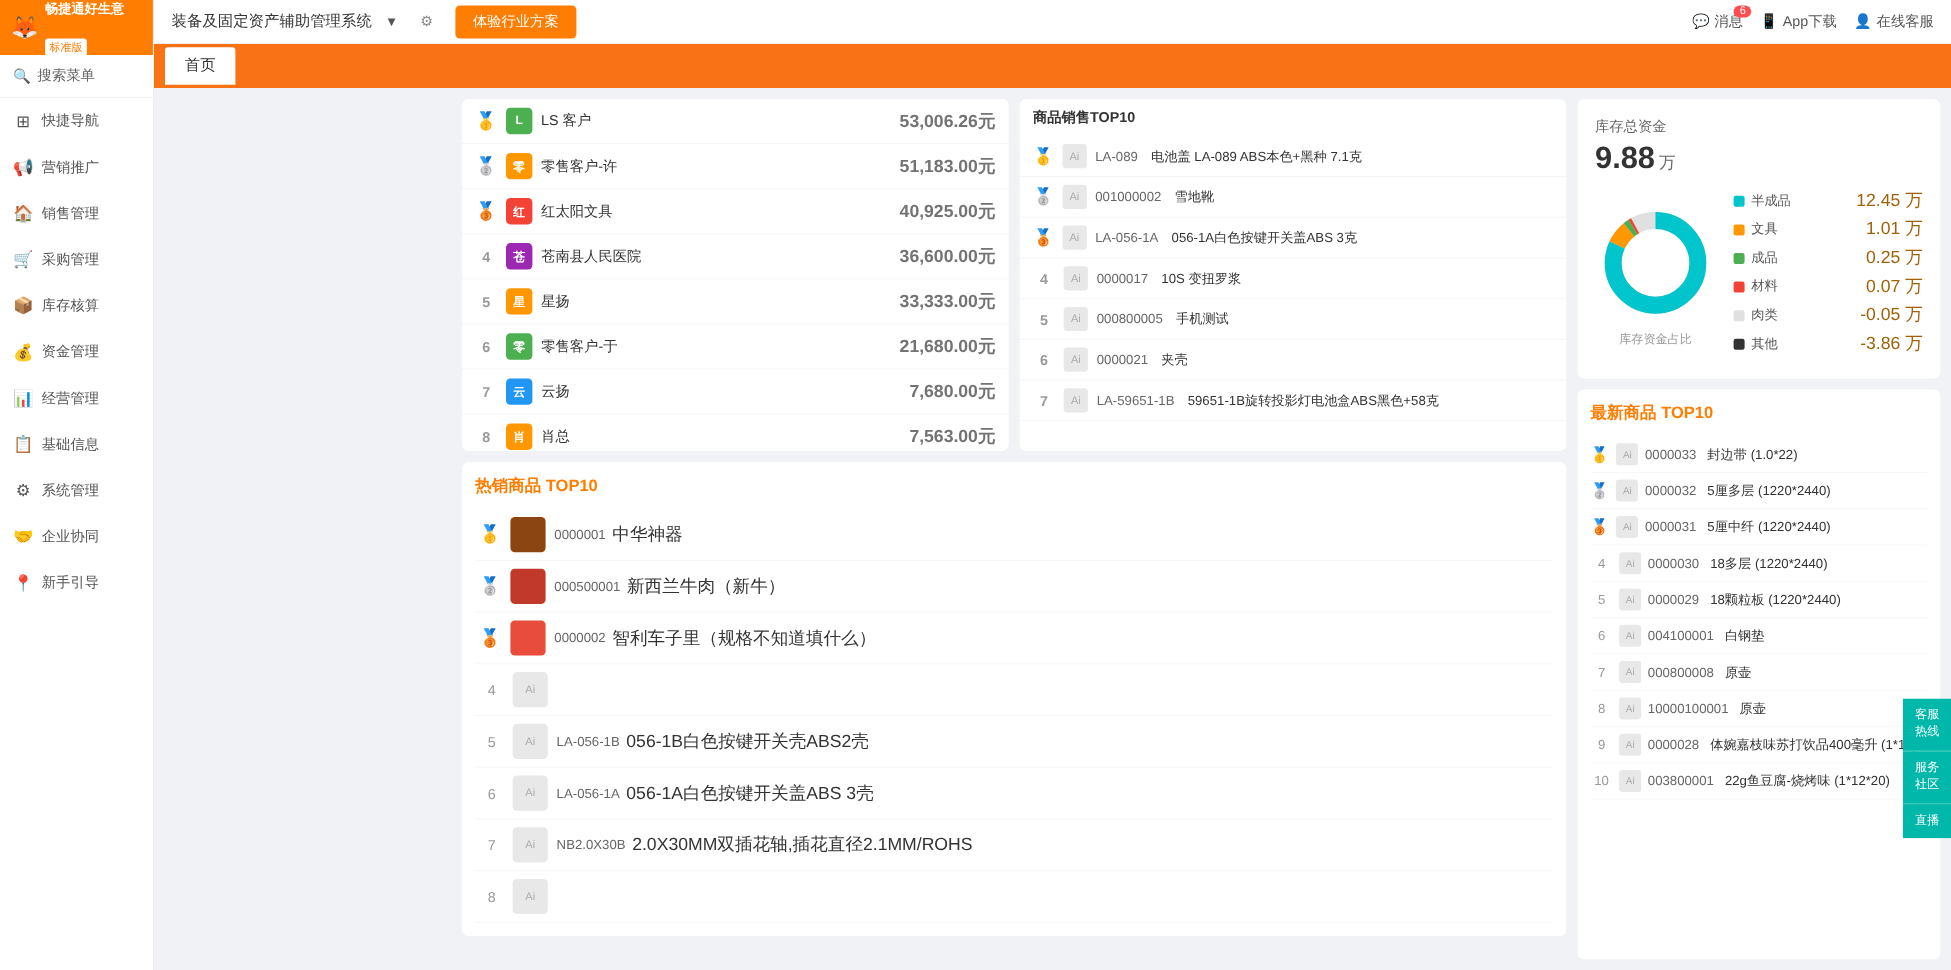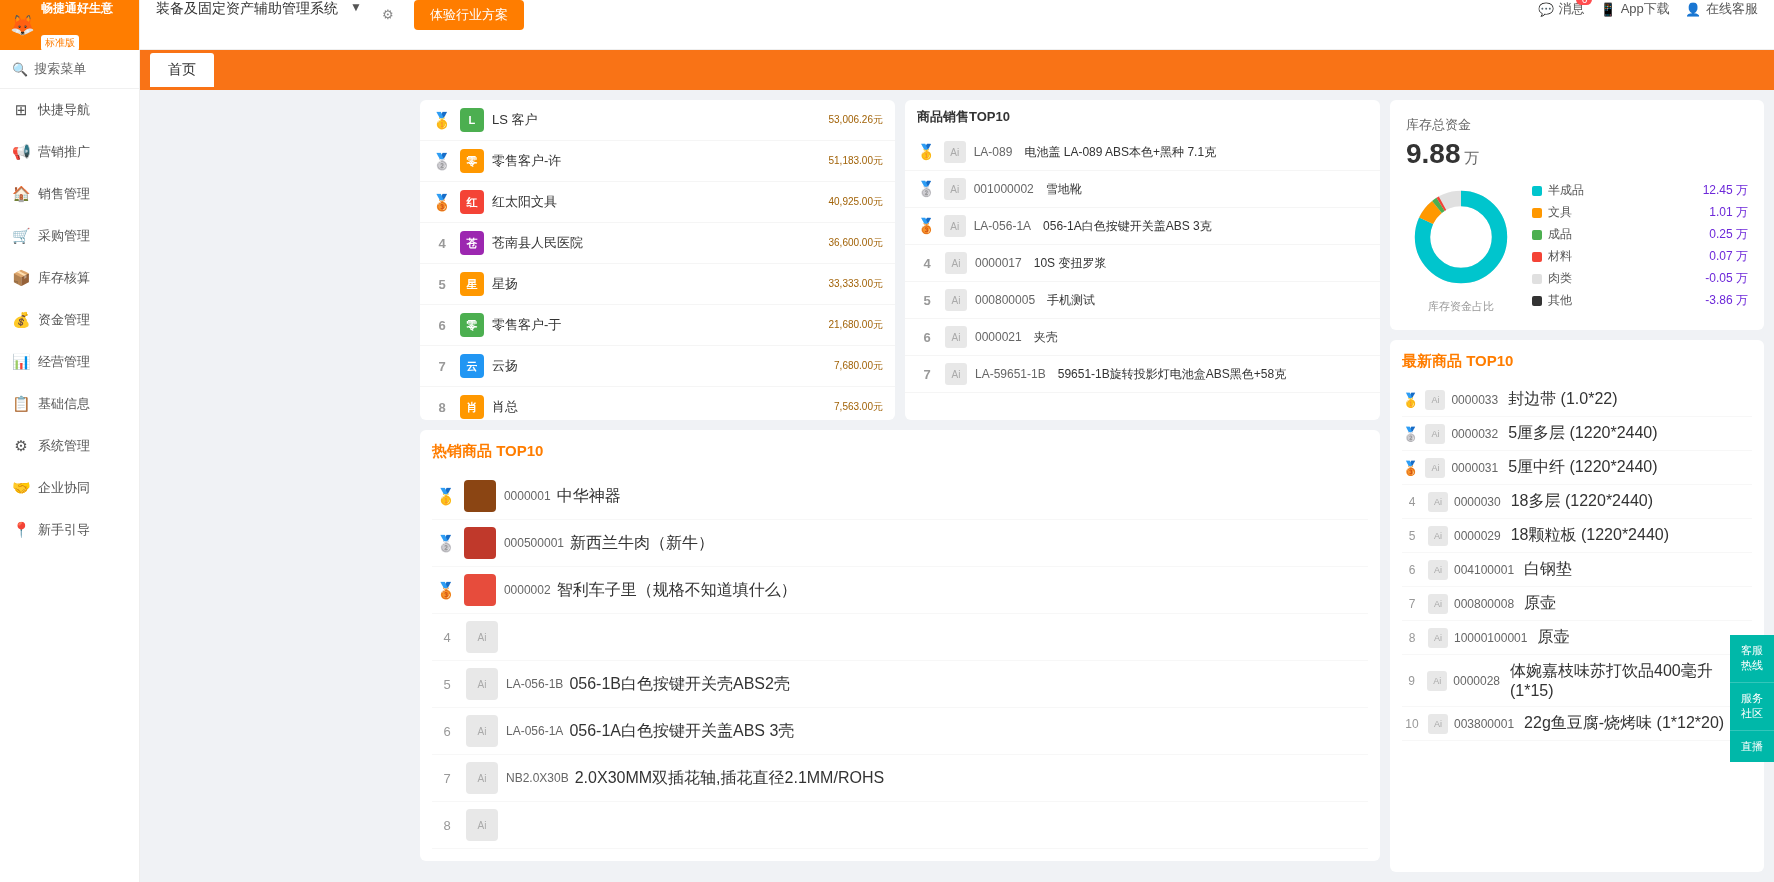--- a/index.html
+++ b/index.html
@@ -9,21 +9,21 @@
     .sidebar { width: 140px; background: #fff; height: 882px; display: flex; flex-direction: column; border-right: 1px solid #eee; flex-shrink: 0; }
     .sidebar-logo { background: #ff7d00; color: #fff; padding: 8px 10px; display: flex; align-items: center; gap: 6px; height: 50px; }
     .sidebar-logo-icon { font-size: 20px; }
     .sidebar-search { display: flex; align-items: center; gap: 6px; padding: 10px 12px; color: #666; cursor: pointer; border-bottom: 1px solid #f0f0f0; }
     .sidebar-item { display: flex; align-items: center; gap: 8px; padding: 12px 12px; color: #555; cursor: pointer; transition: background 0.2s; }
     .sidebar-item-icon { width: 18px; text-align: center; font-size: 15px; }
     .sidebar-item-label { font-size: 13px; }
 
     
     .main-content { flex: 1; display: flex; flex-direction: column; overflow: hidden; }
-    .header { height: 50px; background: #fff; display: flex; align-items: flex-start; padding: 0 16px; border-bottom: 1px solid #eee; gap: 12px; }
+    .header { height: 40px; background: #fff; display: flex; align-items: center; padding: 0 16px; border-bottom: 1px solid #eee; gap: 12px; }
     .header-dropdown-btn { display: flex; align-items: center; gap: 4px; cursor: pointer; color: #555; }
     .header-settings-btn { width: 28px; height: 28px; display: flex; align-items: center; justify-content: center; cursor: pointer; color: #888; }
     .header-try-btn { background: #ff7d00; color: #fff; border: none; padding: 6px 16px; border-radius: 4px; cursor: pointer; font-size: 13px; }
     .header-right { margin-left: auto; display: flex; align-items: center; gap: 16px; color: #555; font-size: 13px; }
     .header-right-item { display: flex; align-items: center; gap: 4px; cursor: pointer; position: relative; }
     .badge { background: #ff4d4f; color: #fff; font-size: 10px; border-radius: 8px; padding: 0 4px; min-width: 16px; text-align: center; position: absolute; top: -6px; right: -8px; }
 
     
     .nav-tabs { background: #f97316; display: flex; align-items: center; height: 40px; padding: 0 10px; gap: 2px; }
     .nav-tab { padding: 8px 18px; color: #fff; cursor: pointer; border-radius: 3px 3px 0 0; font-size: 14px; }
@@ -37,21 +37,21 @@
 
     
     .middle-section { flex: 1; display: flex; flex-direction: column; gap: 10px; padding: 10px 10px 10px 0; overflow: auto; }
 
     
     .card { background: #fff; border-radius: 6px; padding: 0; overflow: hidden; }
     .rank-row { display: flex; align-items: center; padding: 8px 12px; border-bottom: 1px solid #f5f5f5; gap: 8px; }
     .rank-num { width: 20px; text-align: center; font-size: 13px; color: #999; font-weight: bold; }
     .rank-avatar { width: 24px; height: 24px; border-radius: 4px; display: flex; align-items: center; justify-content: center; font-size: 11px; color: #fff; font-weight: bold; flex-shrink: 0; }
     .rank-name { flex: 1; color: #333; font-size: 13px; }
-    .rank-amount { color: #a16207; font-size: 10px; font-weight: 400; }
+    .rank-amount { color: #737373; font-size: 16px; font-weight: 700; }
 
     
     .product-rank-row { display: flex; align-items: center; padding: 7px 12px; border-bottom: 1px solid #f5f5f5; gap: 8px; }
     .product-thumb { width: 22px; height: 22px; background: #e8e8e8; border-radius: 3px; display: flex; align-items: center; justify-content: center; font-size: 10px; color: #aaa; flex-shrink: 0; }
     .product-code { color: #666; font-size: 12px; margin-right: 4px; }
     .product-name { color: #333; font-size: 12px; flex: 1; }
 
     
     .hot-products { background: #fff; border-radius: 6px; padding: 12px; }
     .section-title { font-size: 15px; font-weight: bold; color: #333; margin-bottom: 12px; }
@@ -59,42 +59,42 @@
 
     .hot-row { display: flex; align-items: center; padding: 7px 4px; border-bottom: 1px solid #f7f7f7; gap: 8px; }
     .hot-rank { width: 22px; text-align: center; }
     .hot-thumb { width: 32px; height: 32px; border-radius: 4px; background: #f0f0f0; flex-shrink: 0; overflow: hidden; display: flex; align-items: center; justify-content: center; }
     .hot-thumb-placeholder { width: 32px; height: 32px; background: #e8e8e8; border-radius: 4px; display: flex; align-items: center; justify-content: center; font-size: 10px; color: #aaa; }
     .hot-info { flex: 1; display: flex; align-items: center; gap: 6px; }
     .hot-code { color: #666; font-size: 12px; }
     .hot-name { color: #333; font-size: 16px; }
 
     
-    .right-panel { width: 384px; flex-shrink: 0; display: flex; flex-direction: column; gap: 10px; padding: 10px 10px 10px 0; overflow: auto; }
+    .right-panel { width: 340px; flex-shrink: 0; display: flex; flex-direction: column; gap: 10px; padding: 10px 10px 10px 0; overflow: auto; }
 
     .inventory-card { background: #fff; border-radius: 6px; padding: 16px; }
     .inventory-title { font-size: 13px; color: #666; margin-bottom: 4px; }
     .inventory-amount { font-size: 28px; font-weight: bold; color: #333; }
 
     .donut-section { display: flex; align-items: center; gap: 16px; margin-top: 12px; }
     .donut-chart { width: 110px; height: 110px; flex-shrink: 0; }
     .legend { flex: 1; }
     .legend-item { display: flex; align-items: center; gap: 6px; margin-bottom: 5px; font-size: 12px; }
     .legend-dot { width: 10px; height: 10px; border-radius: 2px; flex-shrink: 0; }
     .legend-name { flex: 1; color: #555; }
-    .legend-val { color: #6d28d9; font-size: 12px; }
+    .legend-val { color: #a16207; font-size: 16px; }
     .inventory-label { font-size: 11px; color: #999; text-align: center; margin-top: 4px; }
 
     
     .new-products-card { background: #fff; border-radius: 6px; padding: 12px; flex: 1; }
     .new-product-row { display: flex; align-items: center; padding: 6px 0; border-bottom: 1px solid #f7f7f7; gap: 6px; }
     .new-rank { width: 20px; text-align: center; font-size: 12px; color: #999; }
     .new-thumb { width: 20px; height: 20px; background: #e8e8e8; border-radius: 3px; flex-shrink: 0; display: flex; align-items: center; justify-content: center; font-size: 9px; color: #aaa; }
     .new-code { color: #666; font-size: 12px; margin-right: 4px; }
-    .new-name { color: #333; font-size: 16px; }
+    .new-name { color: #333; font-size: 12px; }
 
     
     .float-service { position: fixed; right: 0; bottom: 120px; display: flex; flex-direction: column; }
     .float-btn { background: #00b8a9; color: #fff; width: 44px; padding: 8px 4px; text-align: center; font-size: 11px; line-height: 1.4; cursor: pointer; border-bottom: 1px solid rgba(255,255,255,0.2); }
     .float-btn:last-child { border-bottom: none; }
 
     .top-header-row { display: flex; align-items: center; padding: 8px 12px; }
     .top-header-title { font-size: 13px; font-weight: bold; color: #333; flex: 1; }
 
     .panels-row { display: flex; gap: 10px; }

